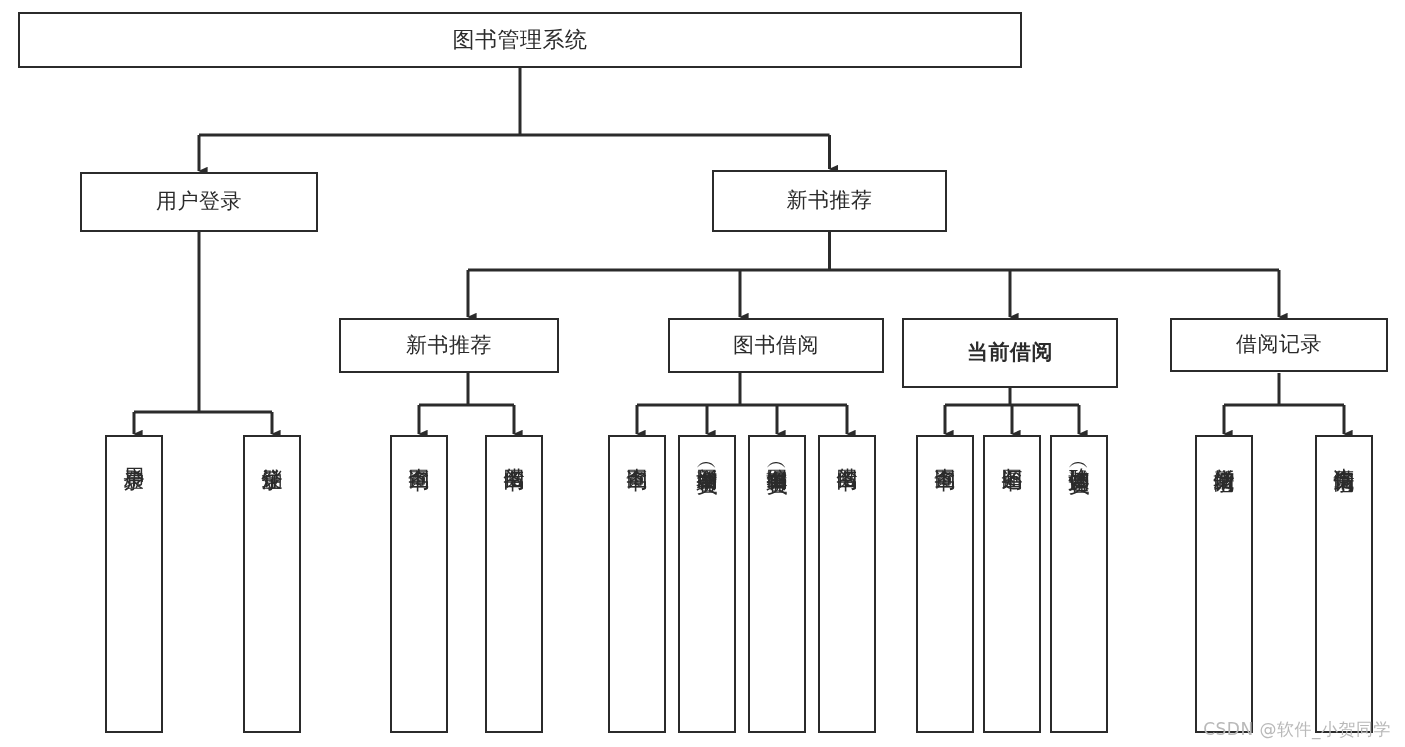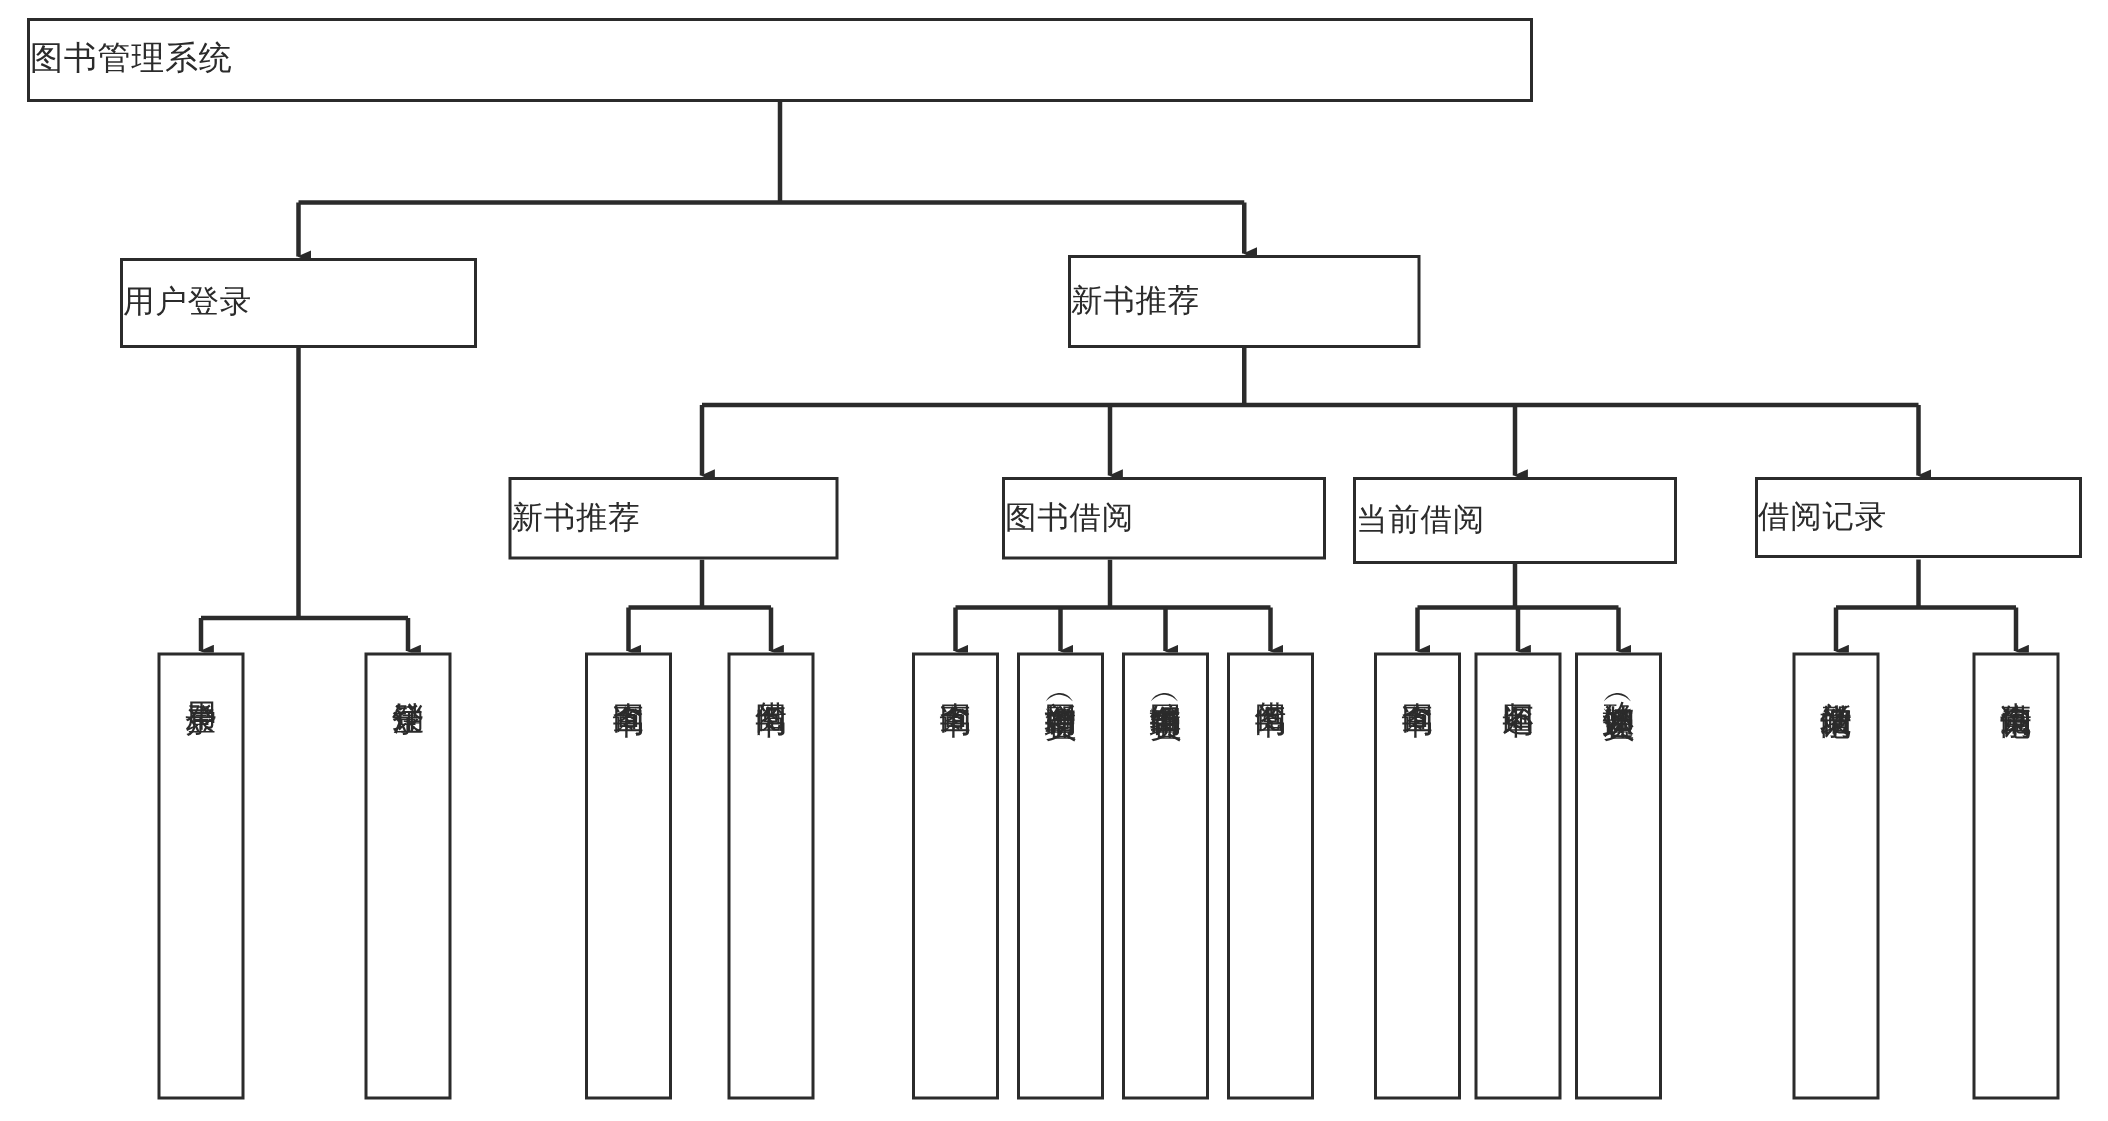--- a/index.html
+++ b/index.html
@@ -25,20 +25,21 @@
     width: 1405px;
     height: 747px;
   }
   .node-box {
     position: absolute;
     box-sizing: border-box;
     border: 2px solid #2b2b2b;
     background: #ffffff;
     display: flex;
     align-items: center;
+    justify-content: center;
     overflow: hidden;
   }
   .node-box.horiz .node-label {
     font-size: 21px;
     color: #2b2b2b;
     line-height: 1.1;
     white-space: nowrap;
     letter-spacing: 0.5px;
   }
   .node-box.vert {
@@ -126,21 +127,21 @@
       </div>
       <div class="node-box horiz" style="left: 712px; top: 170px; width: 235px; height: 62px;">
         <span class="node-label">新书推荐</span>
       </div>
       <div class="node-box horiz" style="left: 339px; top: 318px; width: 220px; height: 55px;">
         <span class="node-label">新书推荐</span>
       </div>
       <div class="node-box horiz" style="left: 632px; top: 318px; width: 216px; height: 55px; margin-left: 36px;">
         <span class="node-label">图书借阅</span>
       </div>
-      <div class="node-box horiz" style="left: 902px; top: 318px; width: 216px; height: 58px;">
+      <div class="node-box horiz" style="left: 902px; top: 318px; width: 216px; height: 70px; font-weight: bold;">
         <span class="node-label">当前借阅</span>
       </div>
       <div class="node-box horiz" style="left: 1170px; top: 318px; width: 218px; height: 54px;">
         <span class="node-label">借阅记录</span>
       </div>
       <div class="node-box vert" style="left: 105px; top: 435px; width: 58px; height: 298px;">
         <span class="node-label">用户登录</span>
       </div>
       <div class="node-box vert" style="left: 243px; top: 435px; width: 58px; height: 298px;">
         <span class="node-label">注销登录</span>
@@ -173,14 +174,15 @@
         <span class="node-label">确认归还（管理员）</span>
       </div>
       <div class="node-box vert" style="left: 1195px; top: 435px; width: 58px; height: 298px;">
         <span class="node-label">新增借阅记录</span>
       </div>
       <div class="node-box vert" style="left: 1315px; top: 435px; width: 58px; height: 298px;">
         <span class="node-label">查询借阅记录</span>
       </div>
     </div>
 
+  <div id="watermark">CSDN @软件_小贺同学</div>
 
 </div>
 
 </body></html>

